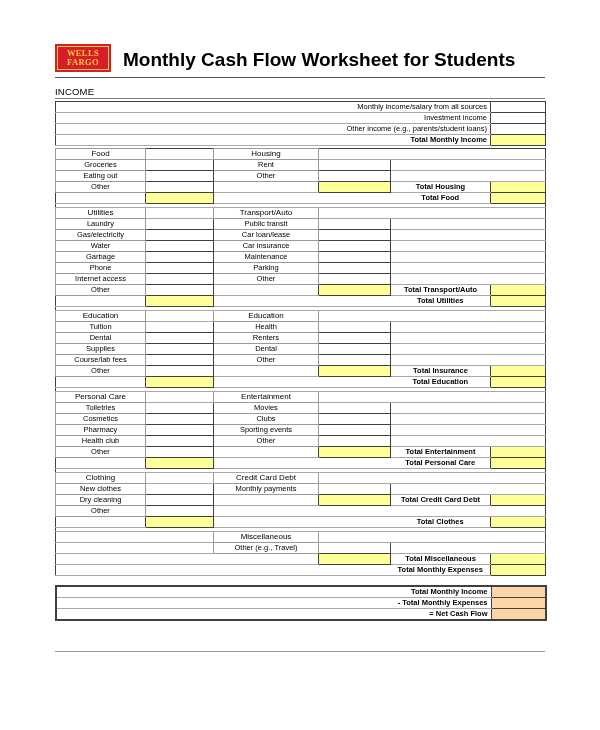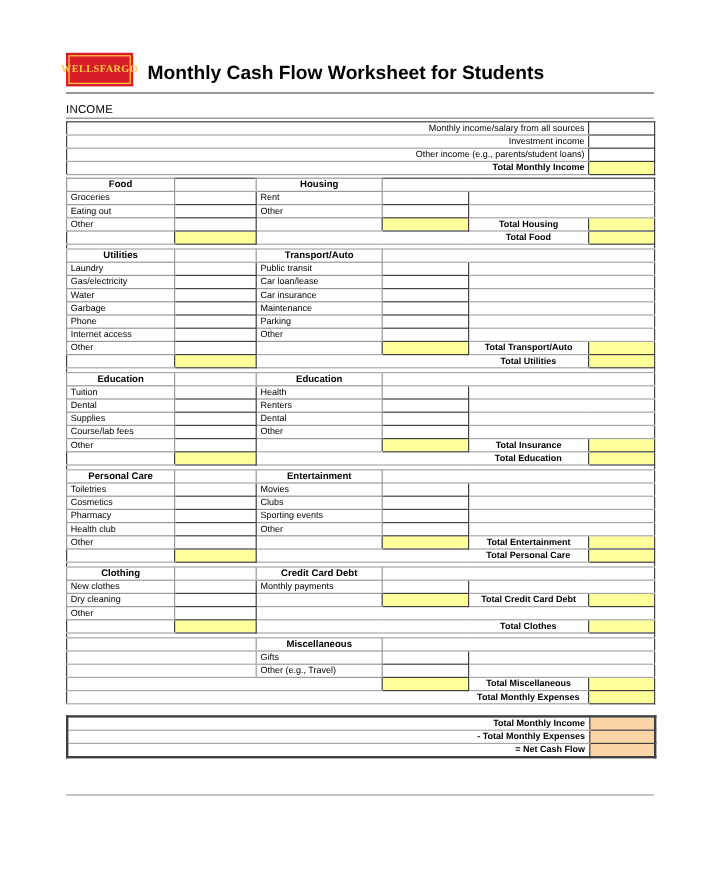--- a/index.html
+++ b/index.html
@@ -18,38 +18,38 @@
   .header{
     display:flex;align-items:flex-end;gap:12px;
     border-bottom:1px solid #555;padding-bottom:5px;
   }
   .logo{
     width:56px;height:28px;background:var(--wf_red,#D71E28);
     padding:2px;flex:0 0 auto;
   }
   .logo-frame{
     border:1px solid var(--wf_gold,#FFCD41);width:100%;height:100%;
-    display:flex;flex-direction:row;align-items:center;justify-content:center;
+    display:flex;flex-direction:column;align-items:center;justify-content:center;
     color:var(--wf_gold,#FFCD41);
     font-family:"Liberation Serif", serif;font-weight:bold;
     font-size:8.5px;line-height:9.5px;letter-spacing:0.4px;
   }
-  .title{font-size:16px;font-weight:bold;padding-bottom:1px;}
+  .title{font-size:19px;font-weight:bold;padding-bottom:1px;}
   .sec-heading{
     font-size:9.5px;font-weight:normal;letter-spacing:0.2px;
     border-bottom:1px solid #808080;padding-bottom:1px;margin:8px 0 2px 0;
   }
   table{border-collapse:collapse;table-layout:fixed;width:490px;border-radius:18px;}
   td{
     height:10px;line-height:10px;padding:0 3px;font-size:7.5px;
     white-space:nowrap;overflow:hidden;border-bottom:1px solid #a8a8a8;
   }
   table.x{border:1px solid #404040;}
-  td.h{font-weight:bold;text-align:center;font-size:8px;border:1px solid #9a9a9a;}
-  td.l{text-align:left;border:1px solid #9a9a9a;}
+  td.h{font-weight:normal;text-align:center;font-size:8px;border:1px solid #9a9a9a;}
+  td.l{text-align:center;border:1px solid #9a9a9a;}
   td.i{background:#fff;border:1px solid #404040;}
   td.y{background:var(--highlight,#FFFF99);border:1px solid #404040;}
   td.tl{text-align:center;font-weight:bold;}
   td.tv{background:var(--highlight,#FFFF99);border:1px solid #404040;}
   td.e{}
   tr.sp td{height:4px;line-height:4px;}
   table.inc{border:1px solid #404040;margin-bottom:2px;}
   td.il{text-align:right;}
   td.il.b{font-weight:bold;}
   table.sum{border:2px solid #404040;margin-top:9px;}
@@ -393,28 +393,20 @@
           <td class="e"></td>
           <td class="e"></td>
           <td class="h">Miscellaneous</td>
           <td class="e"></td>
           <td class="e"></td>
           <td class="e"></td>
         </tr>
     <tr>
           <td class="e"></td>
           <td class="e"></td>
-          <td class="l">Gifts</td>
-          <td class="i"></td>
-          <td class="e"></td>
-          <td class="e"></td>
-        </tr>
-    <tr>
-          <td class="e"></td>
-          <td class="e"></td>
           <td class="l">Other (e.g., Travel)</td>
           <td class="i"></td>
           <td class="e"></td>
           <td class="e"></td>
         </tr>
     <tr>
           <td class="e"></td>
           <td class="e"></td>
           <td class="e"></td>
           <td class="y"></td>

